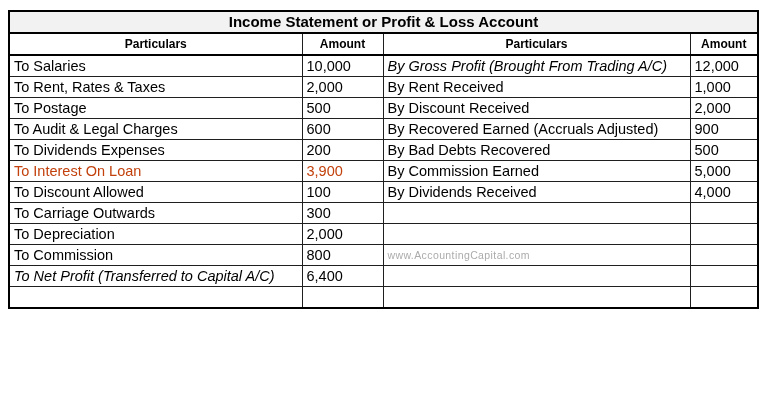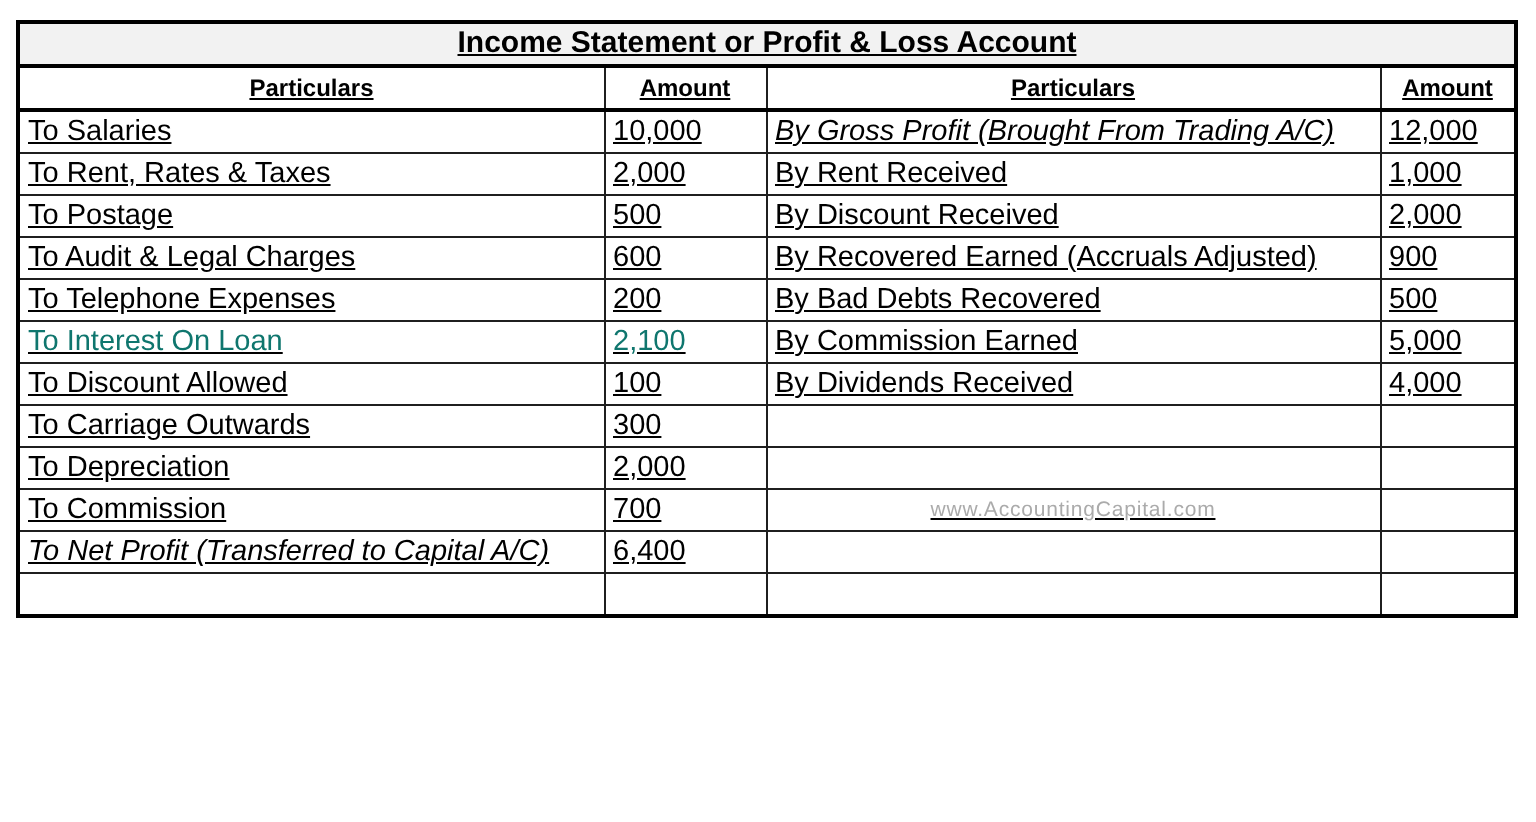--- a/index.html
+++ b/index.html
@@ -8,21 +8,20 @@
     background: #ffffff;
     width: 768px;
     height: 411px;
     font-family: "Liberation Sans", sans-serif;
     color: #000;
   }
   .sheet {
     position: absolute;
     left: 8px;
     top: 10px;
-    text-decoration: underline;
   }
   table.pl {
     border-collapse: collapse;
     table-layout: fixed;
     width: 749px;
     border: 2px solid #000;
   }
   table.pl td {
     border: 1px solid #1f1f1f;
     height: 20px;
@@ -47,25 +46,24 @@
     text-align: center;
     font-size: 12px;
     border-bottom: 2px solid #000;
     height: 20px;
   }
   td.amt { text-align: left; }
   tr.total-row td {
     border-top: 2px solid #000;
     font-weight: bold;
   }
-  .red { color: #0f766e; }
+  .red { color: #c2410c; }
   .it { font-style: italic; }
   .watermark {
     display: block;
-    text-align: center;
     color: #ABABAB;
     font-size: 10.5px;
     line-height: 20px;
     font-style: normal;
     letter-spacing: 0.4px;
   }
 </style>
 </head>
 <body>
 
@@ -108,28 +106,28 @@
       <td>By Discount Received</td>
       <td class="amt">2,000</td>
     </tr>
     <tr>
       <td>To Audit &amp; Legal Charges</td>
       <td class="amt">600</td>
       <td>By Recovered Earned (Accruals Adjusted)</td>
       <td class="amt">900</td>
     </tr>
     <tr>
-      <td>To Telephone Expenses</td>
+      <td>To Dividends Expenses</td>
       <td class="amt">200</td>
       <td>By Bad Debts Recovered</td>
       <td class="amt">500</td>
     </tr>
     <tr>
       <td class="red">To Interest On Loan</td>
-      <td class="amt red">2,100</td>
+      <td class="amt red">3,900</td>
       <td>By Commission Earned</td>
       <td class="amt">5,000</td>
     </tr>
     <tr>
       <td>To Discount Allowed</td>
       <td class="amt">100</td>
       <td>By Dividends Received</td>
       <td class="amt">4,000</td>
     </tr>
     <tr>
@@ -139,21 +137,21 @@
       <td class="amt"></td>
     </tr>
     <tr>
       <td>To Depreciation</td>
       <td class="amt">2,000</td>
       <td></td>
       <td class="amt"></td>
     </tr>
     <tr>
       <td>To Commission</td>
-      <td class="amt">700</td>
+      <td class="amt">800</td>
       <td>
         <span class="watermark">www.AccountingCapital.com</span>
       </td>
       <td class="amt"></td>
     </tr>
     <tr>
       <td class="it">To Net Profit (Transferred to Capital A/C)</td>
       <td class="amt">6,400</td>
       <td></td>
       <td class="amt"></td>

